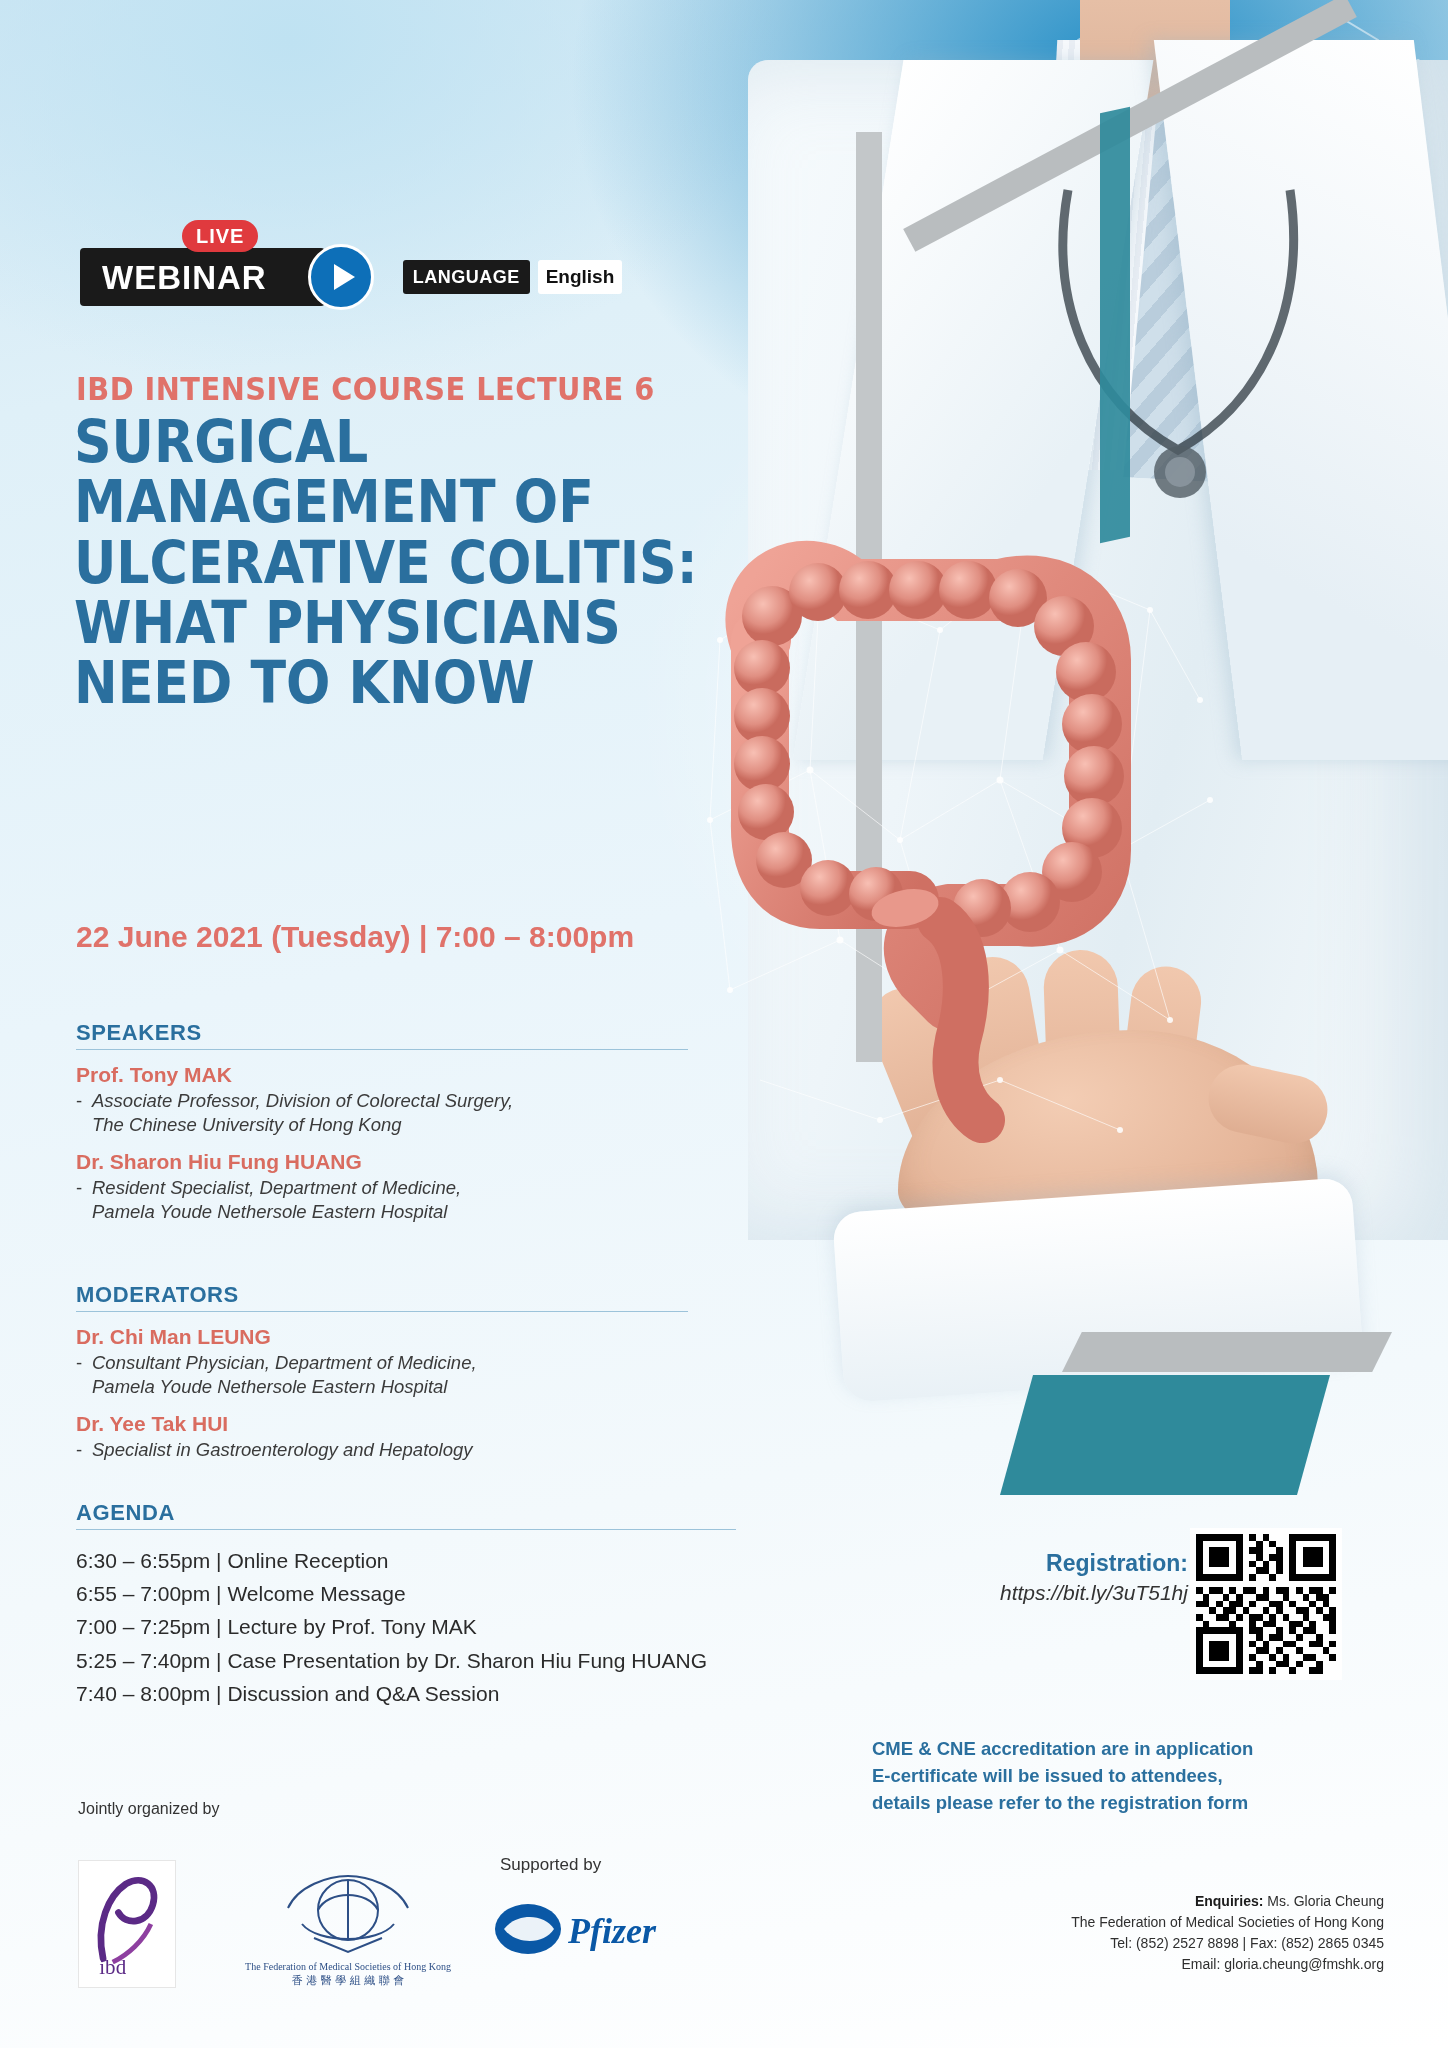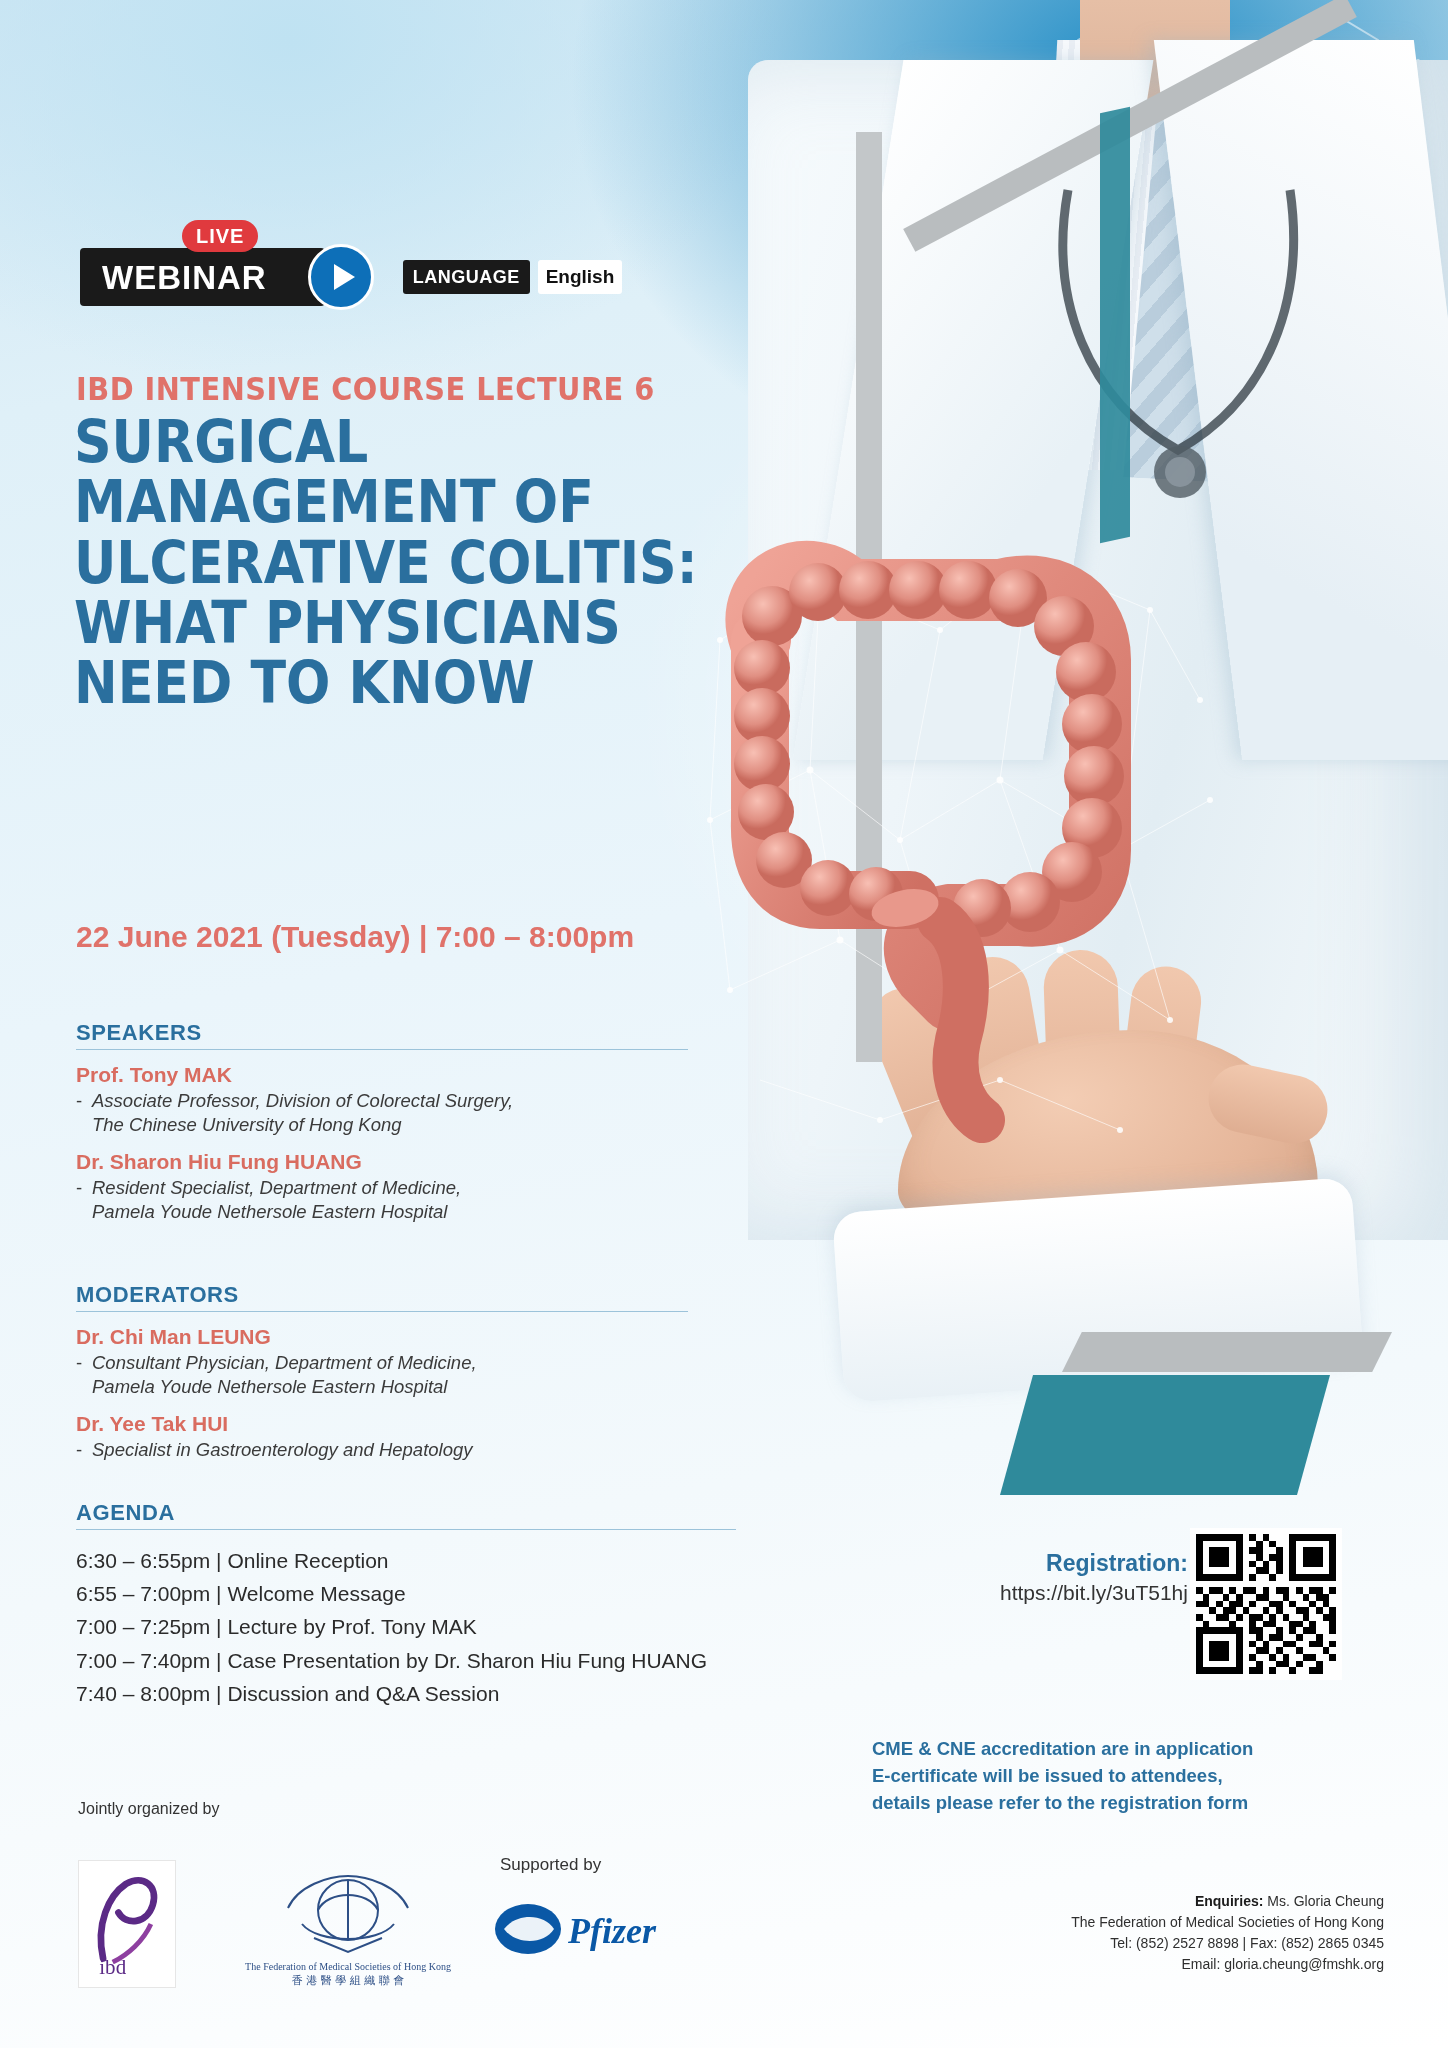--- a/index.html
+++ b/index.html
@@ -226,21 +226,21 @@
     color: #3b3b3b; font-size: 18.5px; font-style: italic; line-height: 1.3;
     margin-top: 2px; display: flex;
   }
   .dash { width: 16px; flex: 0 0 16px; font-style: normal; }
   .agenda-list { margin-top: 14px; }
   .agenda-item { color: #2b2b2b; font-size: 21px; line-height: 1.58; }
 
   
   .reg-block { position: absolute; left: 1000px; top: 1550px; text-align: right; }
   .reg-label { color: #2a6f9e; font-size: 23px; font-weight: bold; }
-  .reg-url { color: #333; font-size: 21px; margin-top: 4px; }
+  .reg-url { color: #333; font-size: 21px; margin-top: 4px; font-style: italic; }
   .qr {
     position: absolute; left: 1190px; top: 1528px;
     width: 152px; height: 152px; background: #fff; padding: 6px;
   }
 
   .accred {
     position: absolute; right: 56px; top: 1736px; width: 520px;
     text-align: left; color: #2a6f9e; font-size: 18.5px; line-height: 1.45; font-weight: bold;
   }
   .enq {
@@ -466,21 +466,21 @@
         </div>
       </div>
     </div>
 
     <div class="section" style="top:1500px; width:660px;">
       <div class="sec-head">AGENDA</div>
       <div class="agenda-list">
         <div class="agenda-item">6:30 – 6:55pm | Online Reception</div>
         <div class="agenda-item">6:55 – 7:00pm | Welcome Message</div>
         <div class="agenda-item">7:00 – 7:25pm | Lecture by Prof. Tony MAK</div>
-        <div class="agenda-item">7:00 – 7:40pm | Case Presentation by Dr. Sharon Hiu Fung HUANG</div>
+        <div class="agenda-item">5:25 – 7:40pm | Case Presentation by Dr. Sharon Hiu Fung HUANG</div>
         <div class="agenda-item">7:40 – 8:00pm | Discussion and Q&amp;A Session</div>
       </div>
     </div>
 
     <div class="jointly">Jointly organized by</div>
 
     <div class="logo-ibd">
       <svg viewBox="0 0 90 120" width="86" height="116">
         <path d="M20 96 C12 60 26 30 44 18 C62 8 78 20 72 40 C66 60 44 62 36 48" fill="none" stroke="#5b2a86" stroke-width="7" stroke-linecap="round"></path>
         <path d="M30 100 C46 92 62 78 70 60" fill="none" stroke="#8e3fa0" stroke-width="5"></path>

